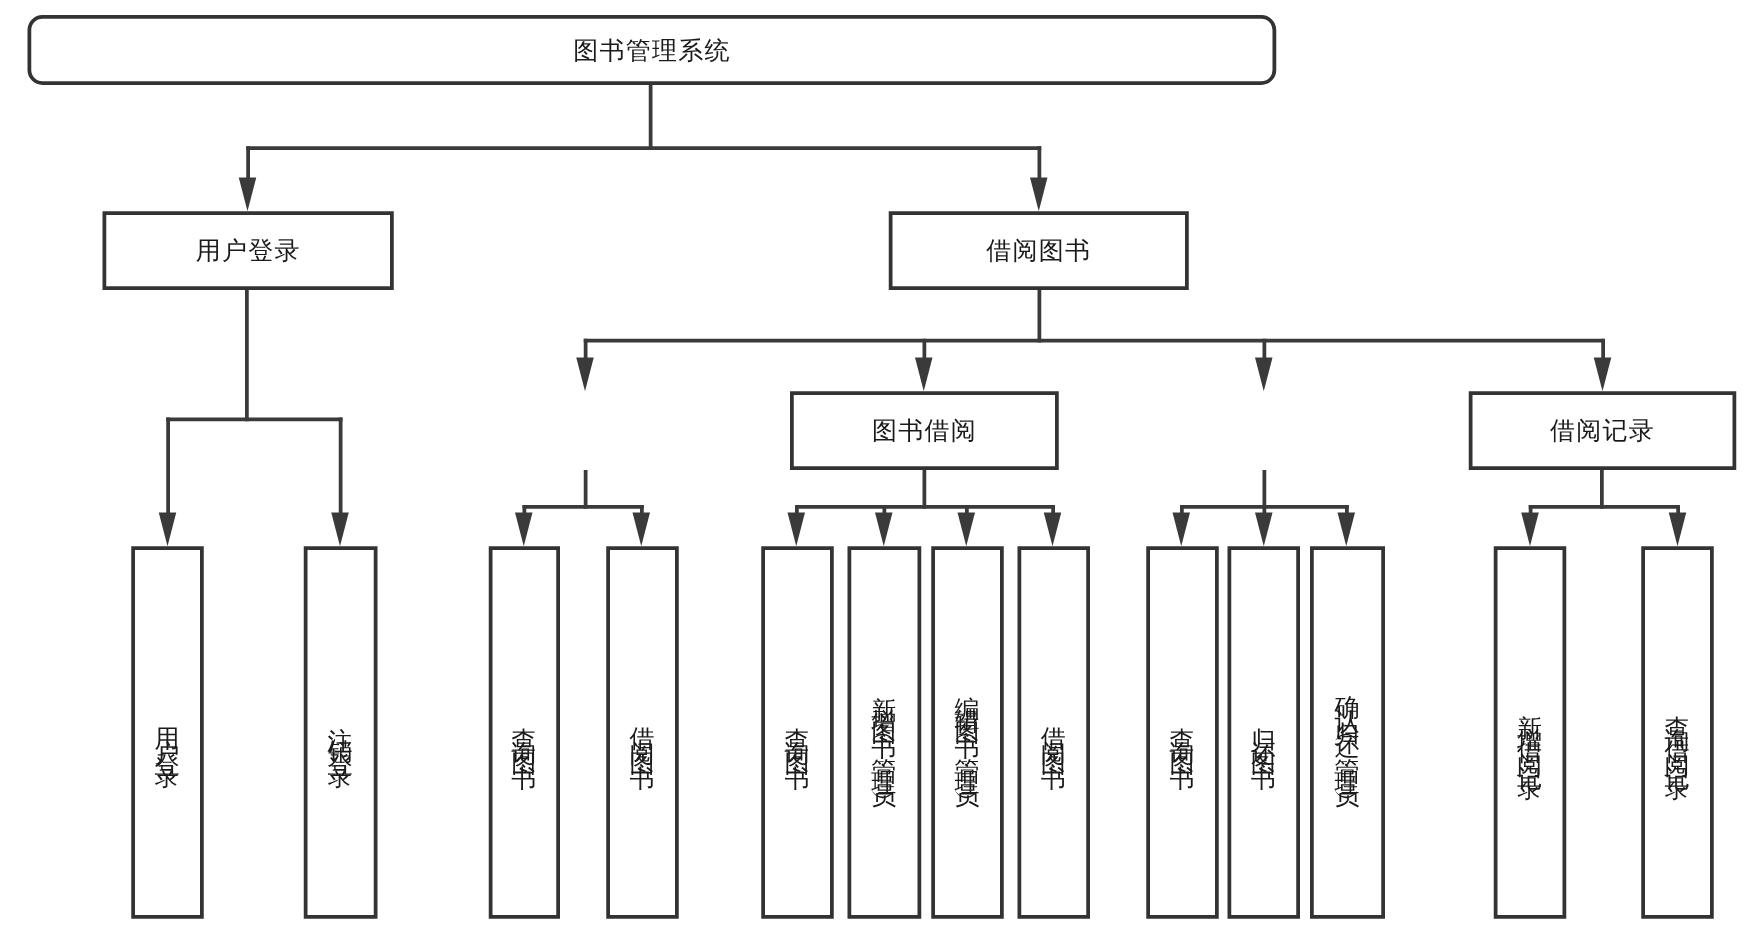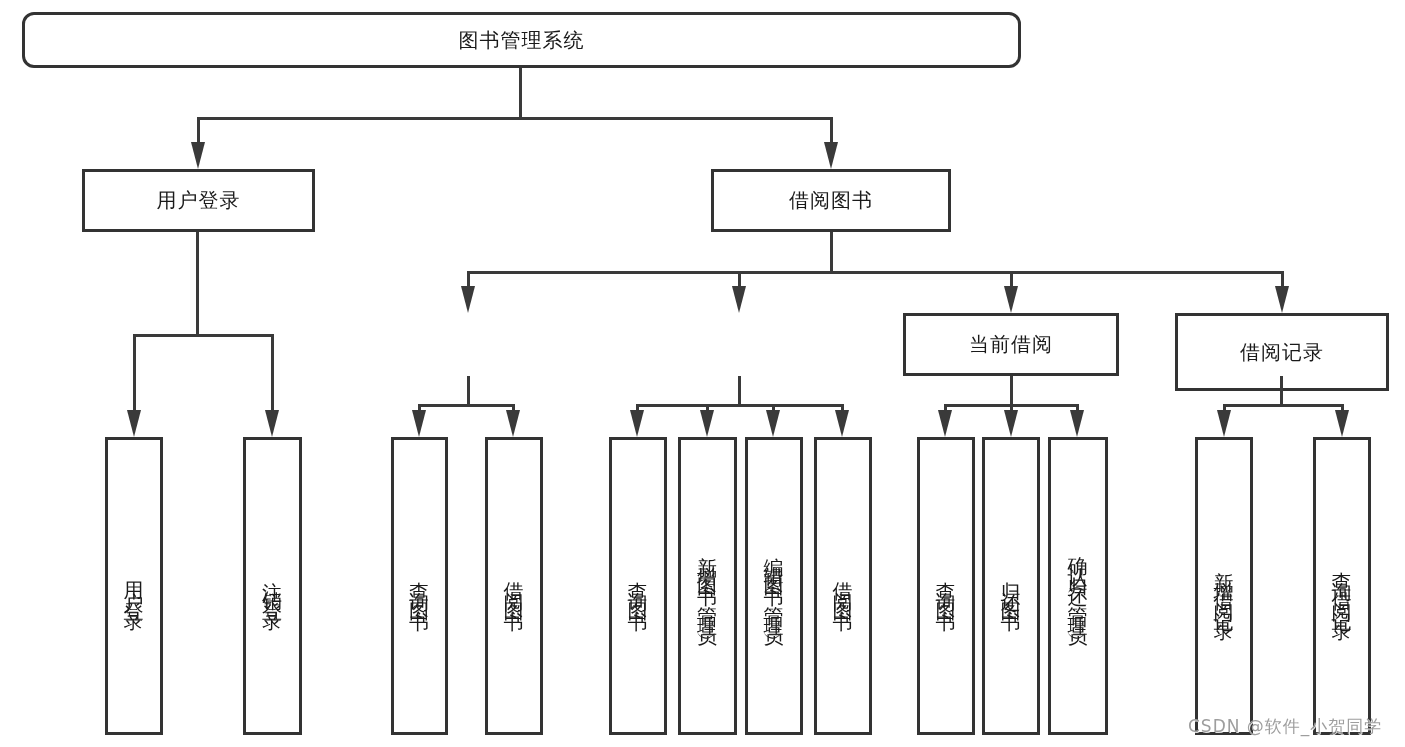--- a/index.html
+++ b/index.html
@@ -79,22 +79,22 @@
   <div class="hl" style="left:467px;top:271px;width:816px;"></div>
   <div class="vl" style="left:467px;top:271px;height:18px;"></div>
   <div class="ar" style="left:461px;top:286px;"></div>
   <div class="vl" style="left:738px;top:271px;height:18px;"></div>
   <div class="ar" style="left:732px;top:286px;"></div>
   <div class="vl" style="left:1010px;top:271px;height:18px;"></div>
   <div class="ar" style="left:1004px;top:286px;"></div>
   <div class="vl" style="left:1281px;top:271px;height:18px;"></div>
   <div class="ar" style="left:1275px;top:286px;"></div>
 
-  <div class="box" style="left:903px;top:313px;width:216px;height:63px;">当前借阅</div>
-  <div class="box" style="left:1175px;top:313px;width:214px;height:78px;">借阅记录</div>
+  <div class="box" style="left:632px;top:313px;width:215px;height:63px;">图书借阅</div>
+  <div class="box" style="left:1175px;top:313px;width:214px;height:63px;">借阅记录</div>
 
   <div class="vl" style="left:467px;top:376px;height:31px;"></div>
   <div class="hl" style="left:418px;top:404px;width:97px;"></div>
   <div class="vl" style="left:418px;top:404px;height:9px;"></div>
   <div class="ar" style="left:412px;top:410px;"></div>
   <div class="vl" style="left:512px;top:404px;height:9px;"></div>
   <div class="ar" style="left:506px;top:410px;"></div>
 
   <div class="vl" style="left:738px;top:376px;height:31px;"></div>
   <div class="hl" style="left:636px;top:404px;width:208px;"></div>
@@ -134,15 +134,14 @@
   <div class="box vbox" style="left:745px;top:437px;width:58px;height:298px;">编辑图书（管理员）</div>
   <div class="box vbox" style="left:814px;top:437px;width:58px;height:298px;">借阅图书</div>
 
   <div class="box vbox" style="left:917px;top:437px;width:58px;height:298px;">查询图书</div>
   <div class="box vbox" style="left:982px;top:437px;width:58px;height:298px;">归还图书</div>
   <div class="box vbox" style="left:1048px;top:437px;width:60px;height:298px;">确认归还（管理员）</div>
 
   <div class="box vbox" style="left:1195px;top:437px;width:58px;height:298px;">新增借阅记录</div>
   <div class="box vbox" style="left:1313px;top:437px;width:58px;height:298px;">查询借阅记录</div>
 
-  <div class="wm">CSDN @软件_小贺同学</div>
 
 </div>
 
 </body></html>

